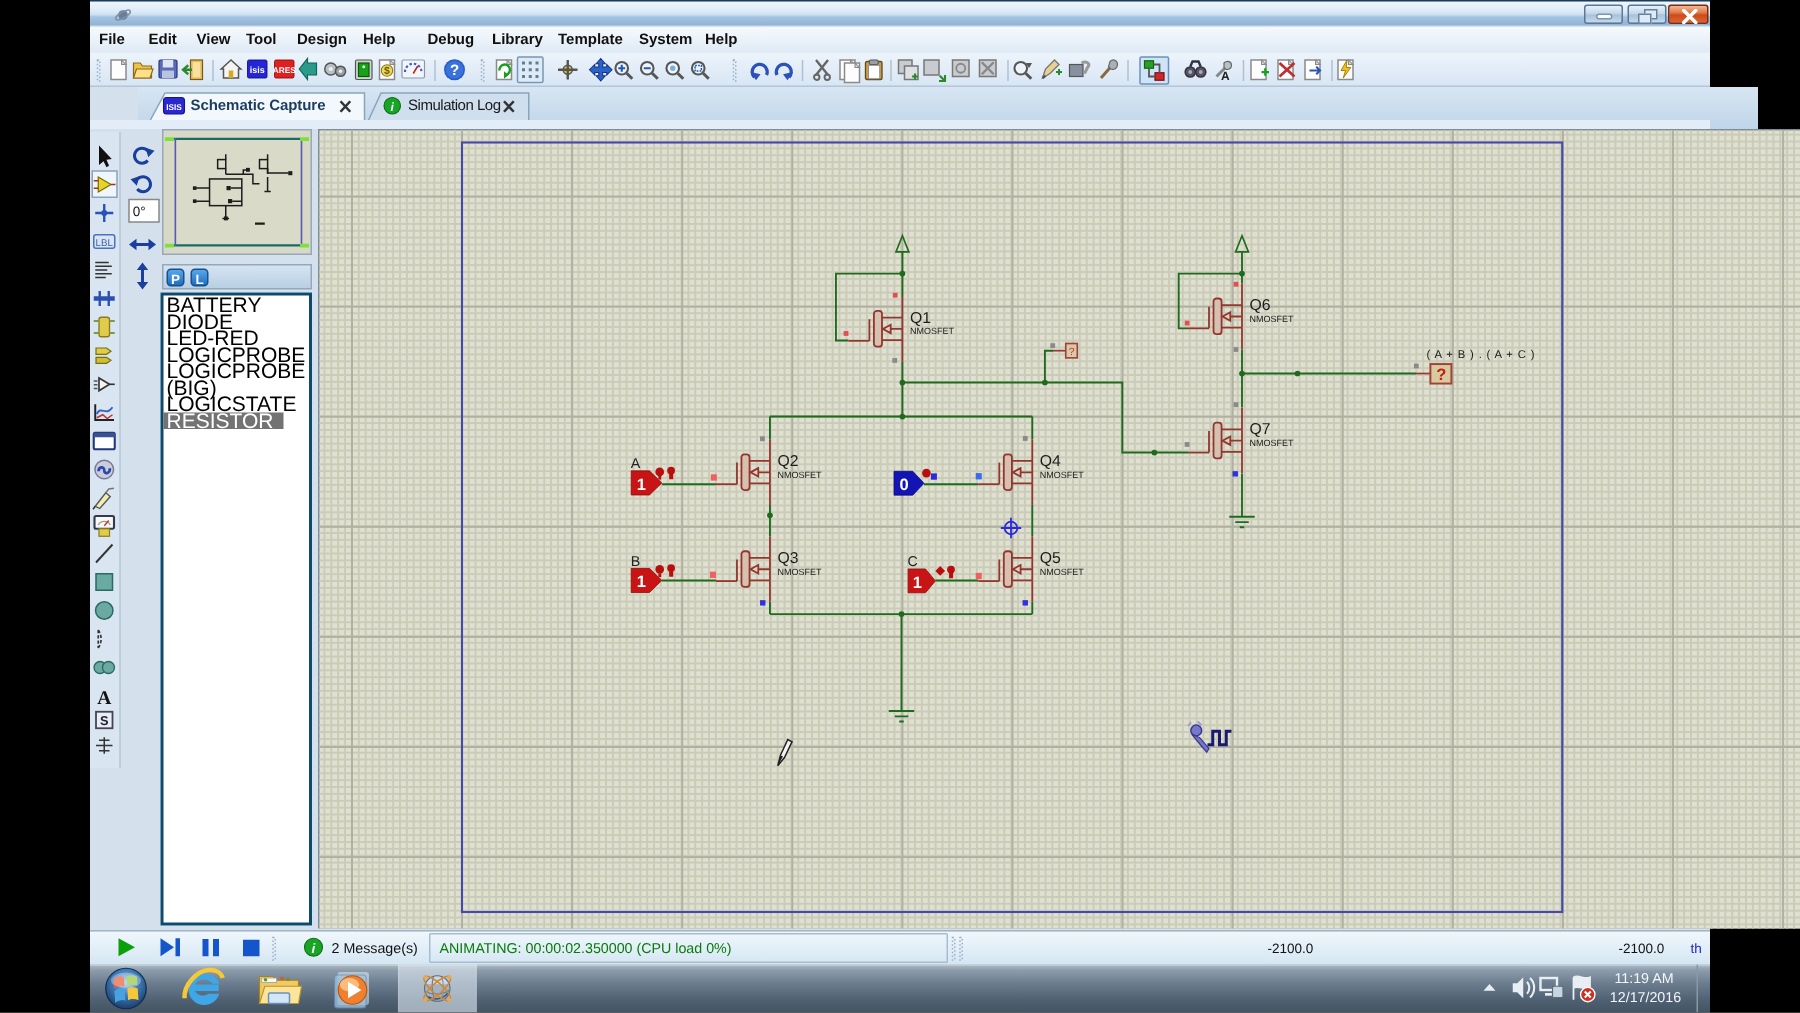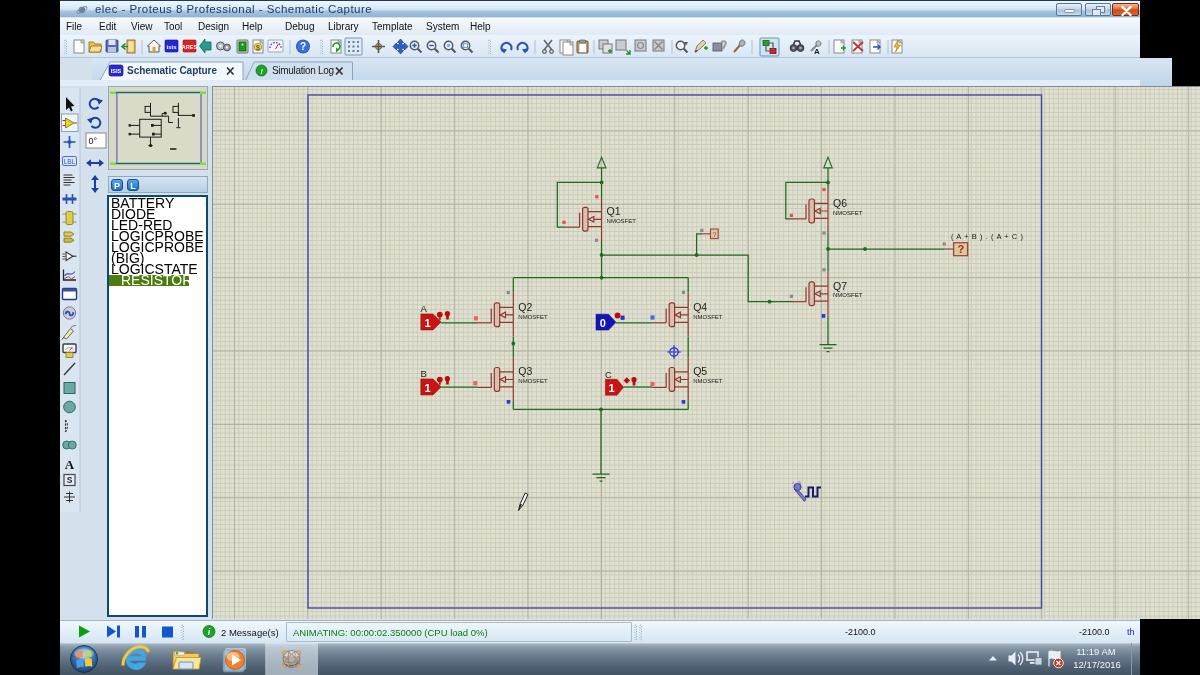--- a/index.html
+++ b/index.html
@@ -12,21 +12,21 @@
  background:linear-gradient(#eef6fd 0%,#dcebf8 40%,#cde0f2 55%,#a6c4e2 64%,#90b2d4 100%);
  border-top:1px solid #1b3a58;}
 #title-text{position:absolute;left:35px;top:1.5px;font-size:11.5px;color:#173a5e;letter-spacing:.45px;}
 .winbtn{position:absolute;top:2px;height:13px;border-radius:2px;border:1px solid #5a7794;}
 #btn-min{left:996px;width:26px;background:linear-gradient(#e6f1fa,#c2d7ea 45%,#a7c2dc 55%,#c5daec);}
 #btn-max{left:1025px;width:26px;background:linear-gradient(#e6f1fa,#c2d7ea 45%,#a7c2dc 55%,#c5daec);}
 #btn-close{left:1052px;width:27px;background:linear-gradient(#f2b894 0%,#e07a4a 40%,#cf4a1c 55%,#d8652f 100%);border-color:#7c2a10;}
 
 #menubar{position:absolute;left:0;top:18px;width:1080px;height:17px;
  background:linear-gradient(#f6fafd,#dfeaf5);font-size:10px;color:#101010;}
-#menubar span{position:absolute;top:3px;}
+#menubar span{position:absolute;top:3px;font-weight:bold;}
 
 #toolbar{position:absolute;left:0;top:35px;width:1080px;height:23px;
  background:linear-gradient(#edf4fb,#d8e6f4);border-bottom:1px solid #b4c6d8;}
 
 #tabbar{position:absolute;left:0;top:58px;width:1080px;height:28px;
  background:linear-gradient(#d8e6f3,#bfd5e9);margin-left:32px;}
 #tabstrip-bottom{position:absolute;left:0;top:80px;width:1080px;height:6px;background:#e2edf7;}
 
 #leftpanel{position:absolute;left:0;top:86px;width:153px;height:534px;background:#d4e1ed;}
 
@@ -37,21 +37,20 @@
  background:linear-gradient(#b2bec8 0%,#8c9cab 12%,#6a7c8d 40%,#4e6071 75%,#435463 100%);}
 </style>
 </head>
 <body>
 <div id="app">
   <div id="titlebar">
     <svg class="abs" style="left:16px;top:3px" width="12" height="12" viewBox="0 0 12 12">
       <circle cx="6" cy="6" r="3.2" fill="#6a7f95"></circle>
       <ellipse cx="6" cy="6" rx="5.5" ry="2" fill="none" stroke="#7d92a8" stroke-width="1" transform="rotate(-30 6 6)"></ellipse>
     </svg>
-    <span id="title-text">elec - Proteus 8 Professional - Schematic Capture</span>
     <div class="winbtn" id="btn-min">
         <div class="abs" style="left:7px;top:5px;width:11px;height:4px;background:#f8fbfe;border:1px solid #7e95aa;border-radius:2px"></div>
       </div>
     <div class="winbtn" id="btn-max">
       <div class="abs" style="left:10px;top:2px;width:9px;height:7px;border:1.5px solid #68809a;background:#dcebf7"></div>
       <div class="abs" style="left:6px;top:5px;width:9px;height:7px;border:1.5px solid #68809a;background:#dcebf7"></div>
     </div>
     <div class="winbtn" id="btn-close">
       <svg class="abs" style="left:8px;top:2px" width="11" height="10" viewBox="0 0 11 10">
         <path d="M1.5 1 L9.5 9 M9.5 1 L1.5 9" stroke="#fff" stroke-width="2.4" stroke-linecap="round"></path>
@@ -456,21 +455,21 @@
         </g>
       </svg>
     </div>
     <div class="abs" style="left:48px;top:90px;width:100px;height:17px;background:linear-gradient(#d5e4f2,#b9cfe4);border:1px solid #93a8bc;">
       <div class="abs" style="left:2px;top:1.5px;width:12px;height:12px;border-radius:3px;background:linear-gradient(#58a6e8,#1f6fc0);border:1px solid #15518e;color:#fff;font-size:9px;font-weight:bold;text-align:center;line-height:12px;">P</div>
       <div class="abs" style="left:18px;top:1.5px;width:12px;height:12px;border-radius:3px;background:linear-gradient(#58a6e8,#1f6fc0);border:1px solid #15518e;color:#fff;font-size:9px;font-weight:bold;text-align:center;line-height:12px;">L</div>
       <div class="abs" style="left:48px;top:16px;font-size:8.5px;color:#38506a;letter-spacing:.4px;">DEVICES</div>
     </div>
     <div class="abs" style="left:47px;top:109px;width:101px;height:422px;background:#fff;border:2px solid #0c4a6e;font-size:14px;color:#000;">
       <div style="padding:1px 0 0 2px;line-height:11px;">BATTERY<br>DIODE<br>LED-RED<br>LOGICPROBE<br>LOGICPROBE (BIG)<br>LOGICSTATE<br>NMOSFET</div>
-      <div style="position:absolute;left:0;top:78px;width:80px;height:11px;background:#4d7c0f;color:#fff;padding-left:12px;line-height:11px;">RESISTOR</div>
+      <div style="position:absolute;left:0;top:78px;width:80px;height:11px;background:#737373;color:#fff;padding-left:2px;line-height:11px;">RESISTOR</div>
     </div>
   </div>
   <div id="schematic" class="abs" style="left:153px;top:87px;width:1060px;height:532px;box-shadow:-1px 0 0 #7e8e98,0 -1px 0 #7e8e98,-1px -1px 0 #7e8e98;background-color:#e0e0d0;
     background-image:
       linear-gradient(to right,#b1b1a2 1px,transparent 1px),
       linear-gradient(#b1b1a2 1px,transparent 1px),
       linear-gradient(to right,#cbcbba 1px,transparent 1px),
       linear-gradient(#cbcbba 1px,transparent 1px);
     background-size:73.4px 73.4px,73.4px 73.4px,4.5875px 4.5875px,4.5875px 4.5875px;
     background-position:21px 0,0 43.4px,2.65px 0,0 2.11px;">

